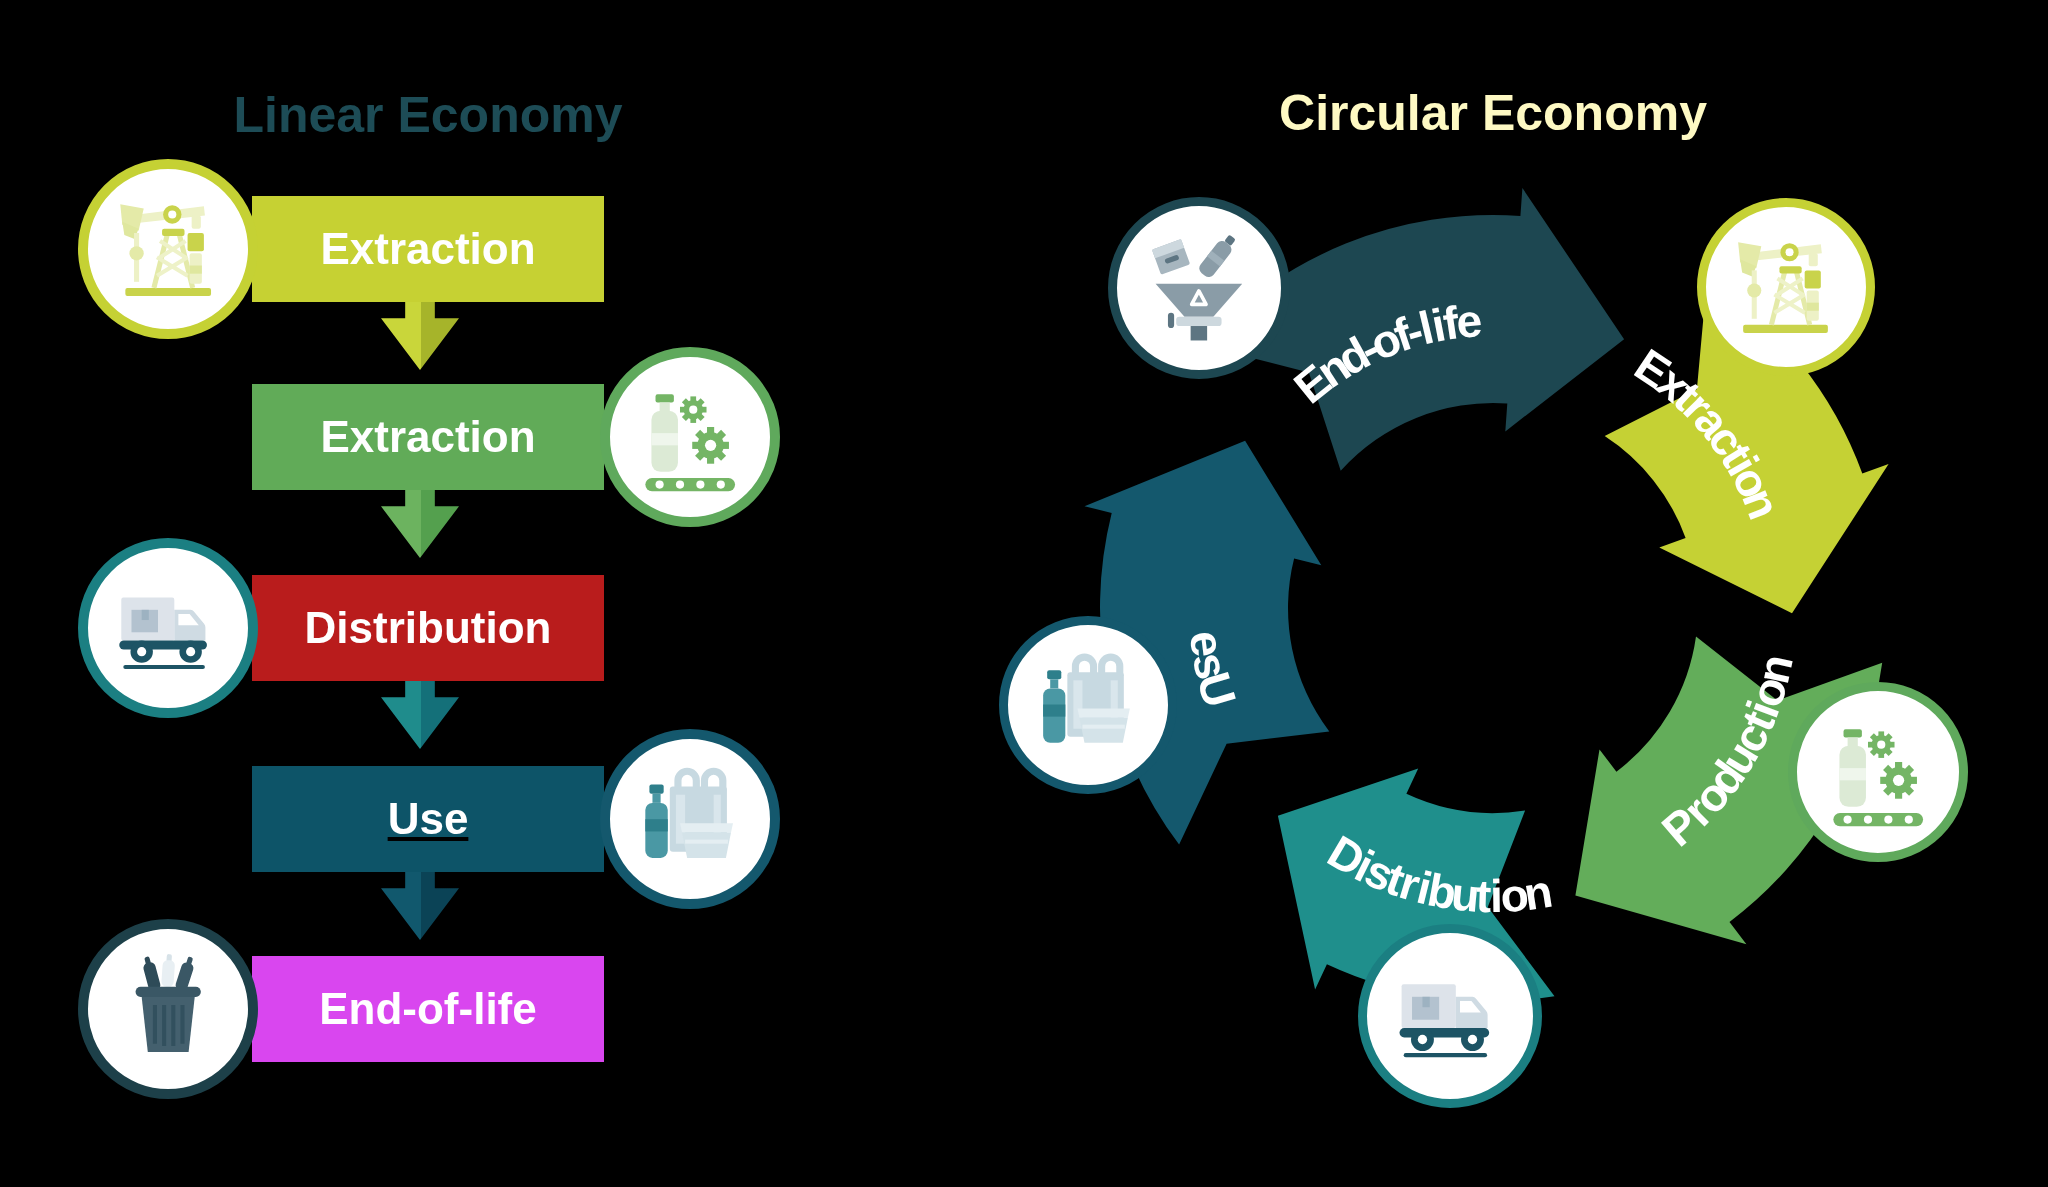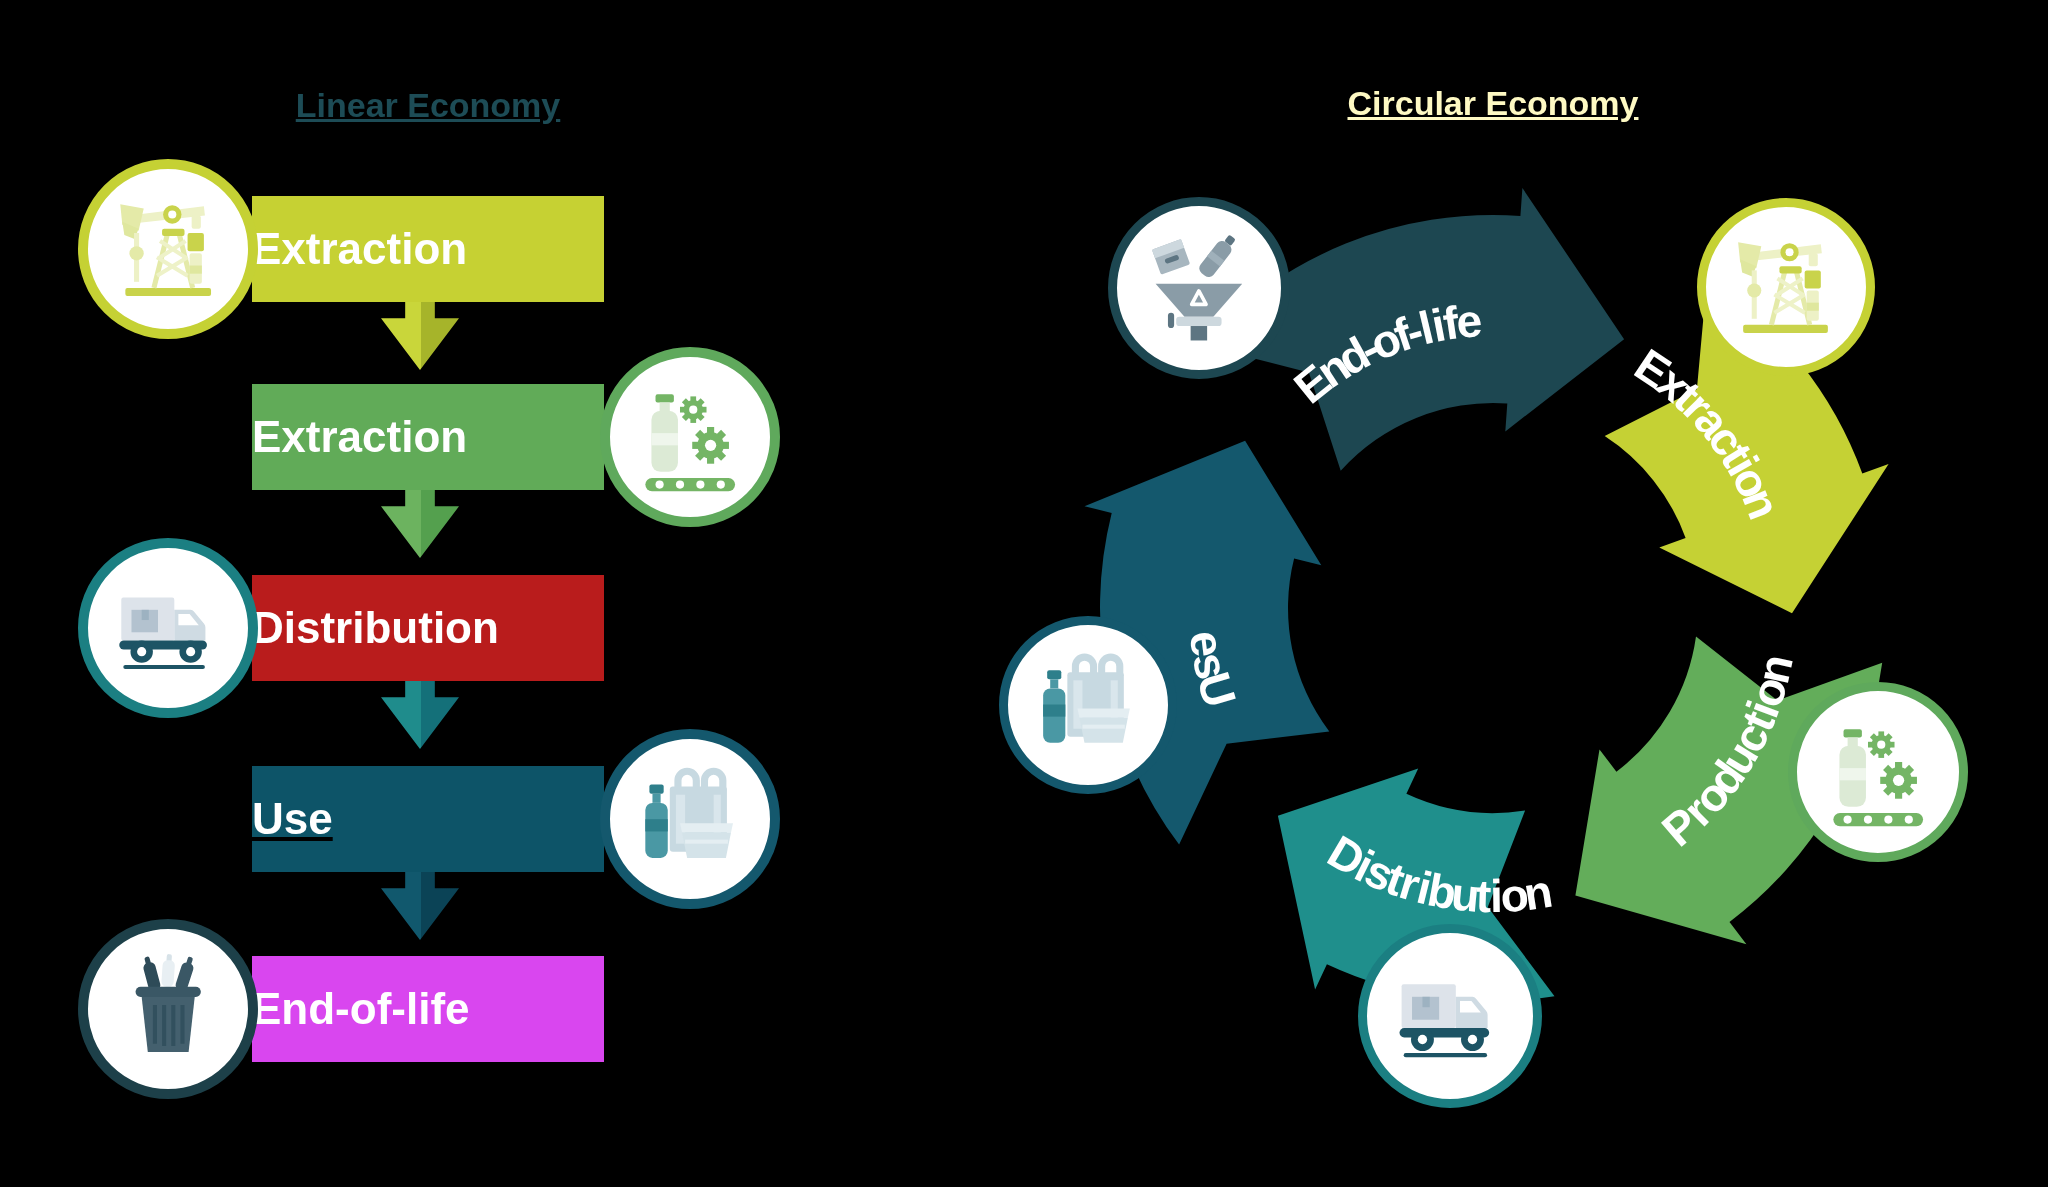--- a/index.html
+++ b/index.html
@@ -1,19 +1,19 @@
 <!DOCTYPE html>
 <html><head>
 <meta charset="utf-8">
 <style>
   html,body{margin:0;padding:0;background:#000;}
   .stage{position:relative;width:2048px;height:1187px;background:#000000;overflow:hidden;
          font-family:"Liberation Sans","DejaVu Sans",sans-serif;}
-  .title{position:absolute;transform:translateX(-50%);font-size:34px;font-weight:700;white-space:nowrap;text-decoration:underline;}
-  .banner{position:absolute;left:252px;width:352px;height:106px;display:flex;align-items:center;justify-content:flex-start;}
+  .title{position:absolute;transform:translateX(-50%);font-size:50px;font-weight:700;white-space:nowrap;}
+  .banner{position:absolute;left:252px;width:352px;height:106px;display:flex;align-items:center;justify-content:center;}
   .banner span{color:#ffffff;font-size:44px;font-weight:700;}
   .icon-badge{position:absolute;background:#ffffff;border-radius:50%;box-sizing:border-box;
               display:flex;align-items:center;justify-content:center;}
   .flow-arrow{position:absolute;width:78px;height:68px;
               clip-path:polygon(31% 0,69% 0,69% 24%,100% 24%,50% 100%,0 24%,31% 24%);}
   .ring-svg{position:absolute;left:1043px;top:158px;overflow:visible;}
   .seg-label-char{fill:#ffffff;font-size:46px;font-weight:700;
                   font-family:"Liberation Sans","DejaVu Sans",sans-serif;}
   .defs-holder{position:absolute;width:0;height:0;overflow:hidden;}
 </style>

